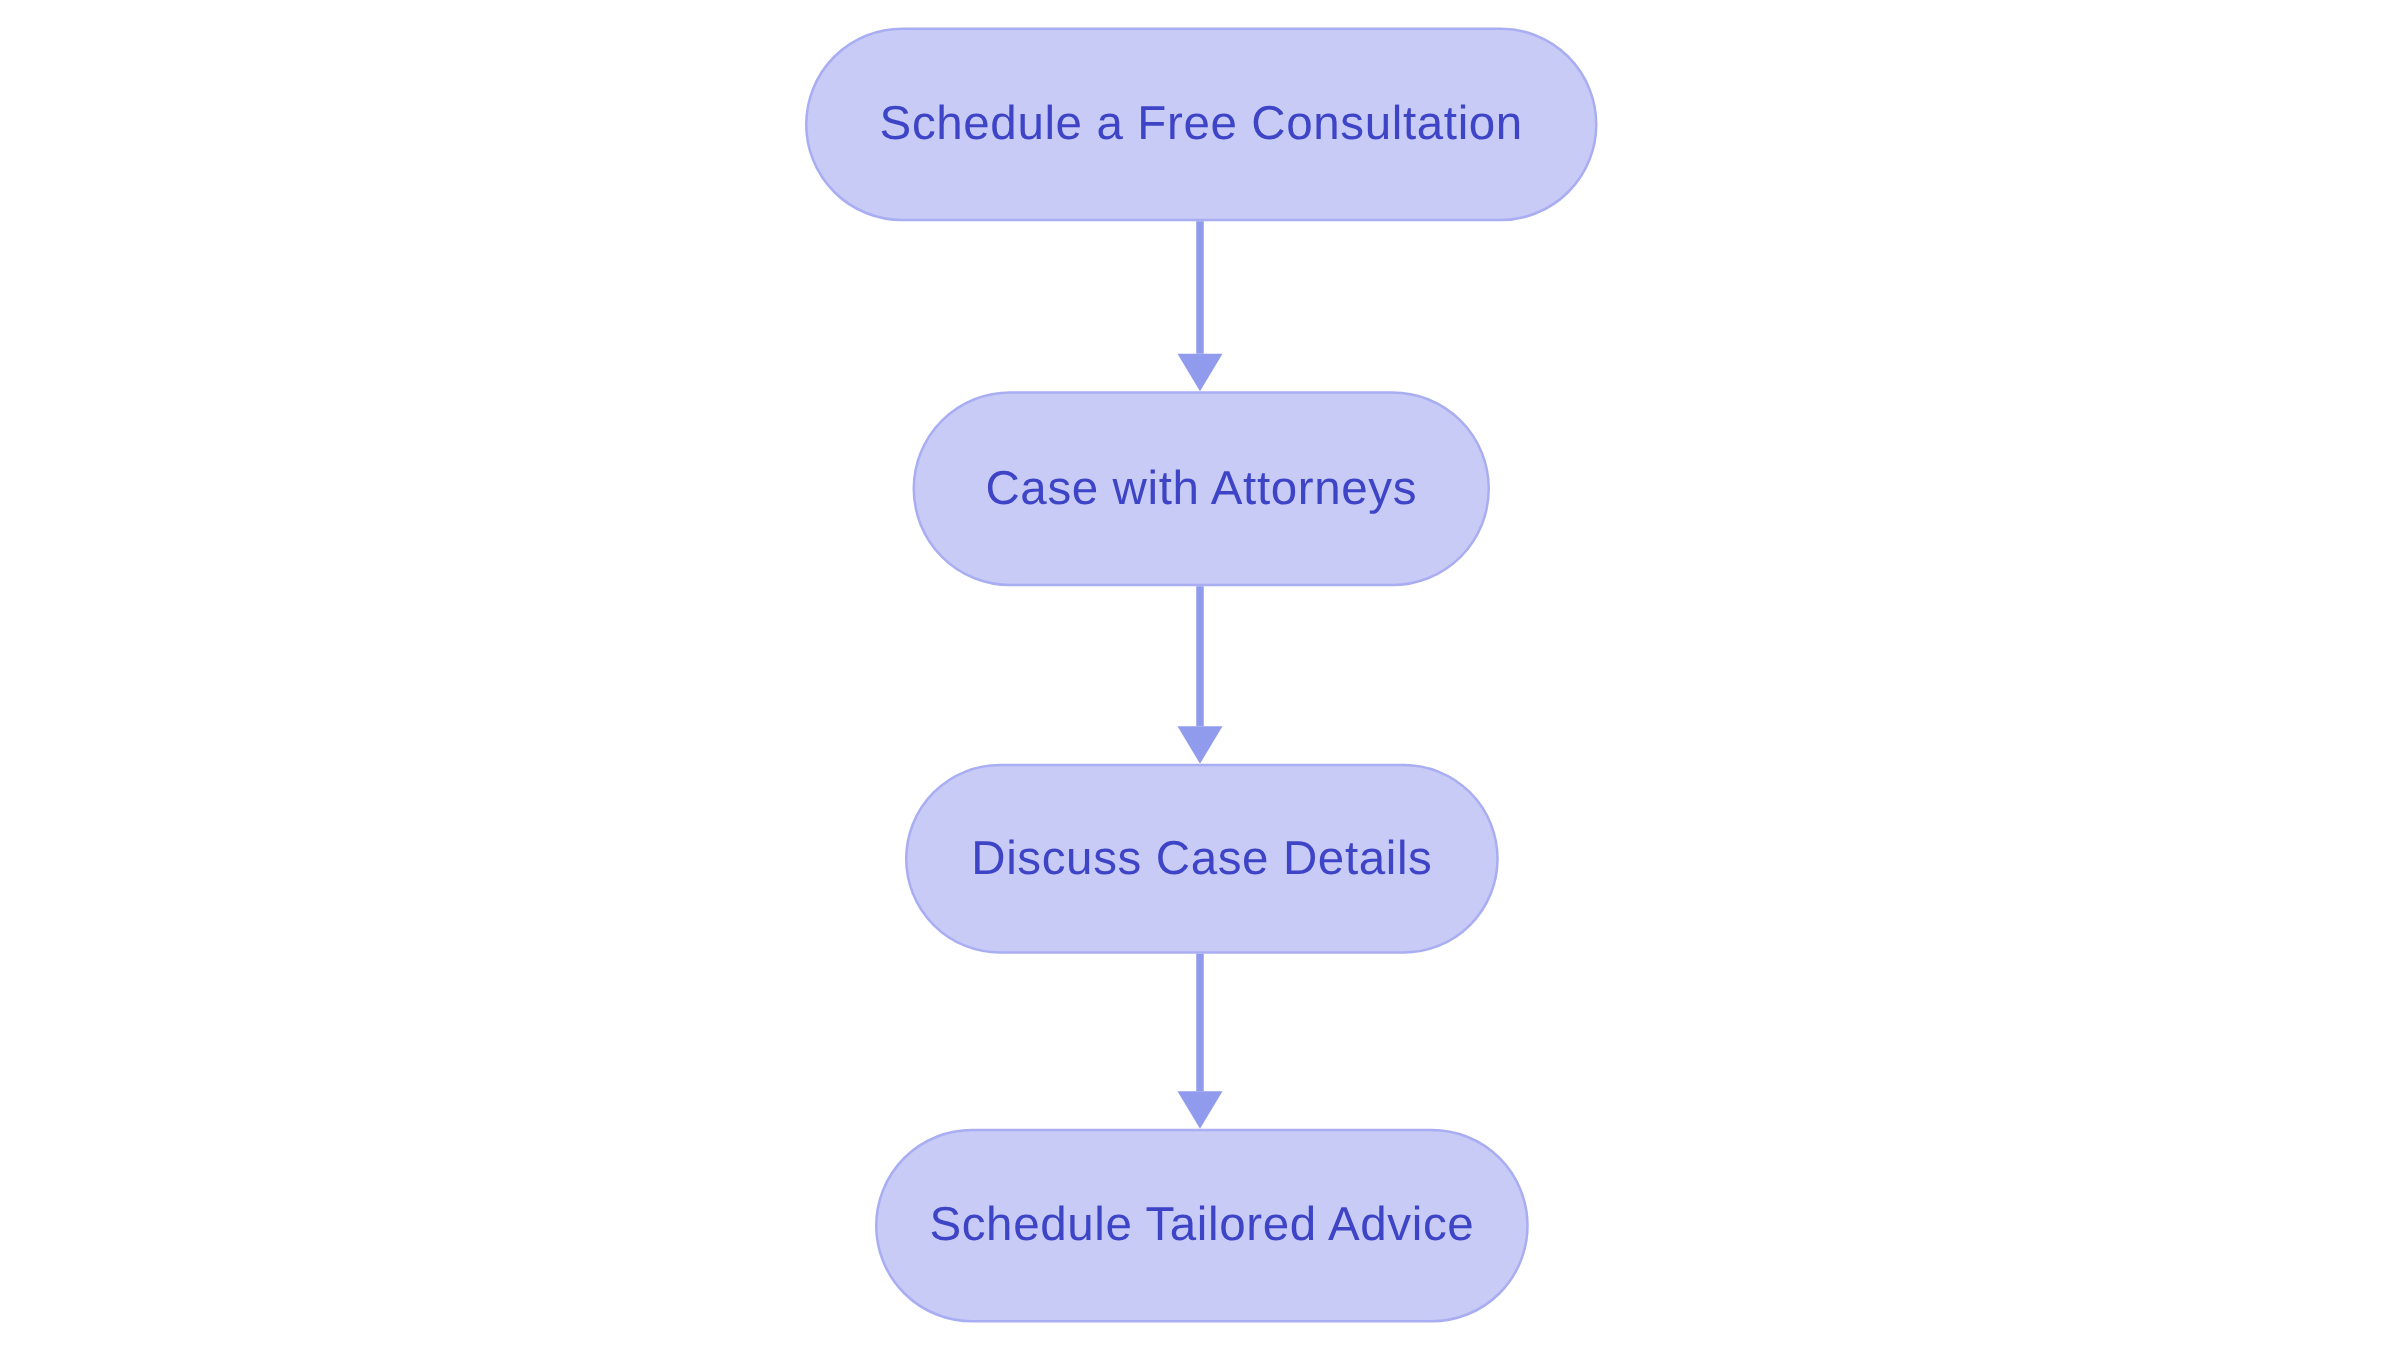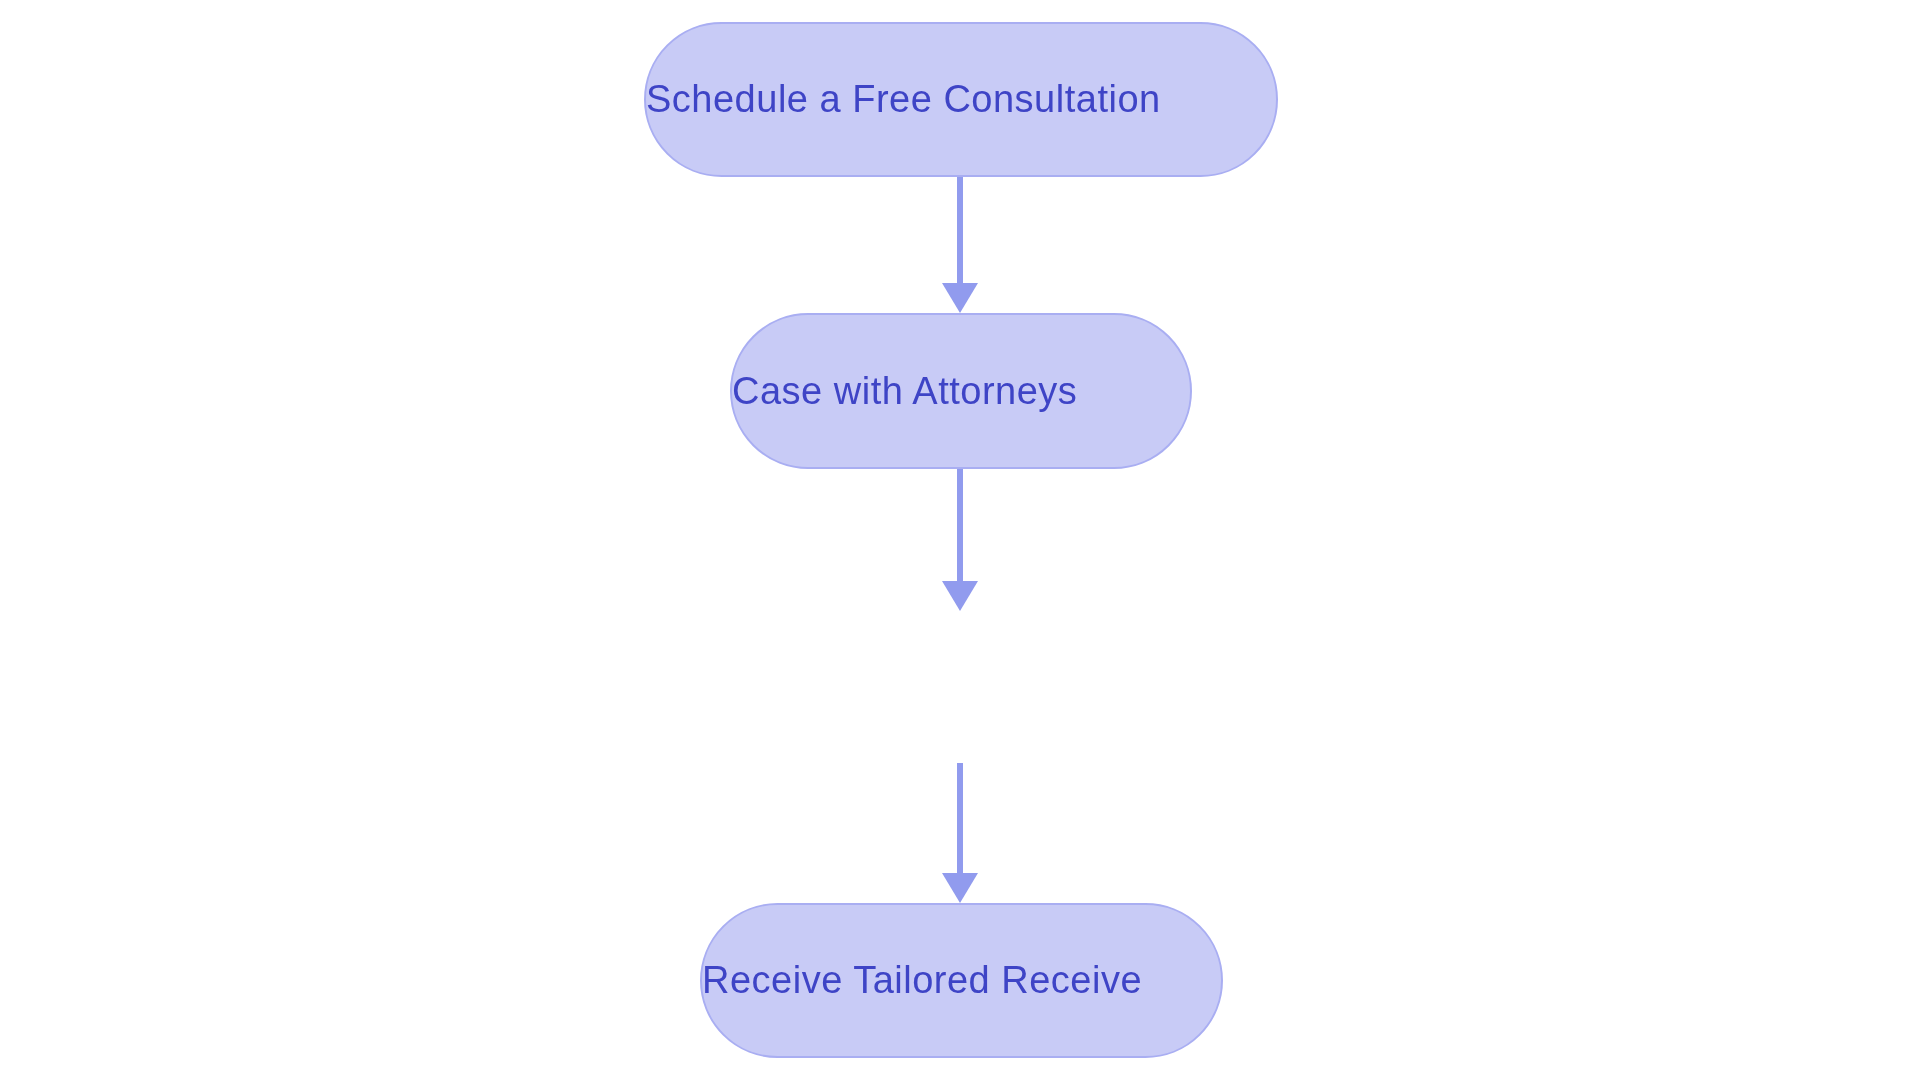--- a/index.html
+++ b/index.html
@@ -16,20 +16,21 @@
     font-family: "Liberation Sans", "DejaVu Sans", sans-serif;
   }
   .node {
     position: absolute;
     box-sizing: border-box;
     background: var(--node-fill, #c8cbf6);
     border: 2px solid var(--node-border, #a9aef2);
     border-radius: 999px;
     display: flex;
     align-items: center;
+    justify-content: center;
   }
   .node span {
     color: var(--node-text, #3e44c6);
     font-size: 38px;
     letter-spacing: 0.5px;
     white-space: nowrap;
   }
   .n1 { left: 644px; top: 22px;  width: 634px; height: 155px; }
   .n2 { left: 730px; top: 313px; width: 462px; height: 156px; }
   .n3 { left: 724px; top: 611px; width: 475px; height: 152px; }
@@ -75,23 +76,26 @@
 
   <div class="node n2">
     <span>Case with Attorneys</span>
   </div>
 
   <div class="arrow a2">
     <div class="shaft"></div>
     <div class="head"></div>
   </div>
 
+  <div class="node n3">
+    <span>Discuss Case Details</span>
+  </div>
 
   <div class="arrow a3">
     <div class="shaft"></div>
     <div class="head"></div>
   </div>
 
   <div class="node n4">
-    <span>Receive Tailored Receive</span>
+    <span>Schedule Tailored Advice</span>
   </div>
 
 </div>
 
 </body></html>

